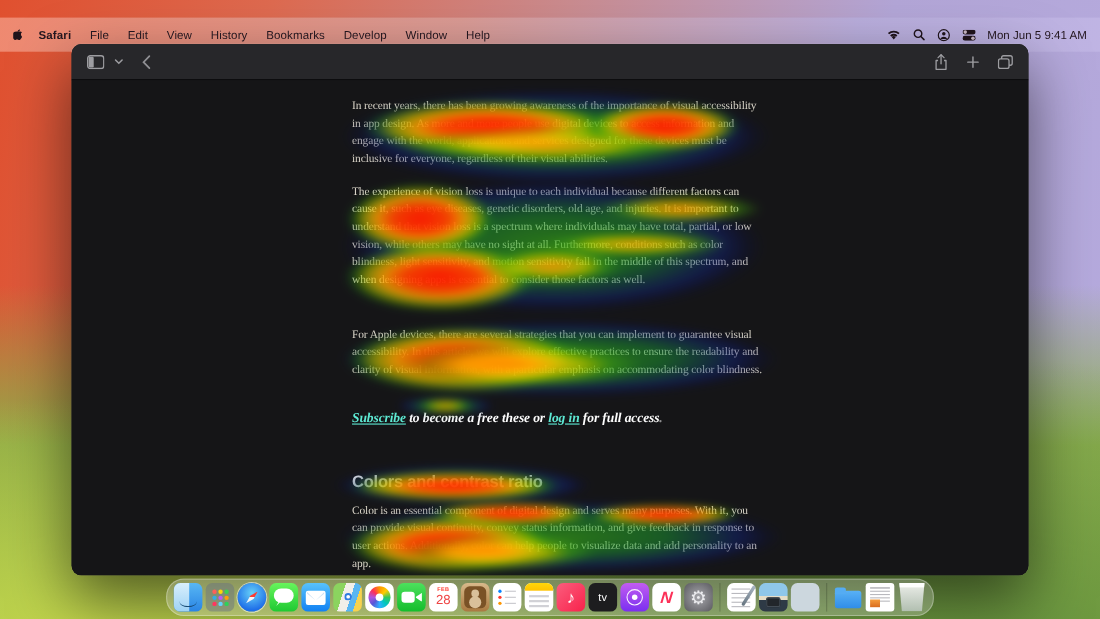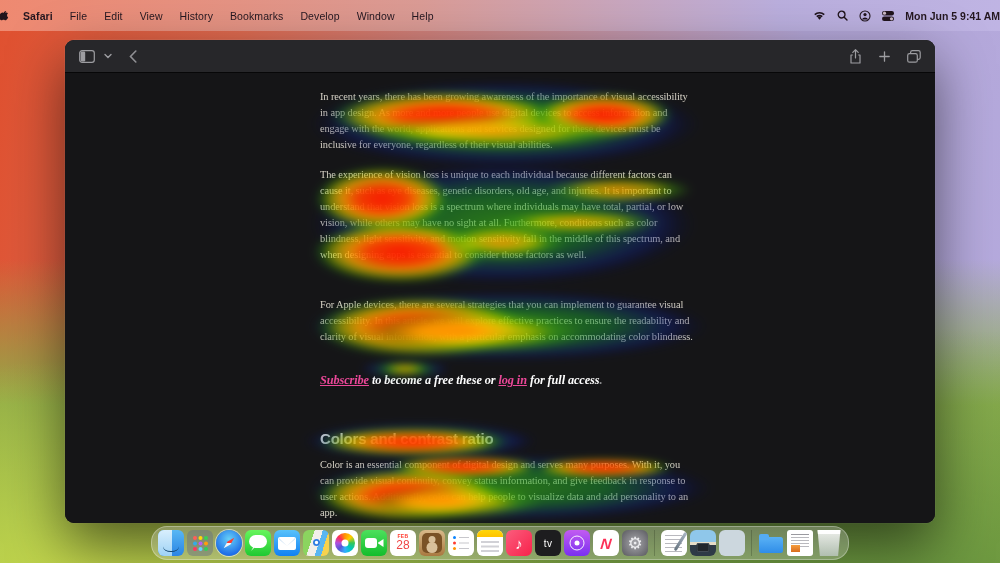--- a/index.html
+++ b/index.html
@@ -9,32 +9,32 @@
     position:relative; width:1000px; height:563px; overflow:hidden;
     background:
       radial-gradient(120% 90% at 8% 102%, rgba(198,216,76,.95) 0%, rgba(198,216,76,0) 42%),
       radial-gradient(130% 100% at 88% 106%, rgba(96,142,60,.9) 0%, rgba(96,142,60,0) 48%),
       linear-gradient(to bottom, rgba(0,0,0,0) 46%, rgba(140,176,72,.95) 72%, #8fb34a 100%),
       linear-gradient(103deg, #e0502f 0%, #dd6a50 22%, #c98b8f 46%, #b2a5d6 72%, #b6abdf 100%);
   }
 
   
   .menubar {
-    position:absolute; top:0; left:0; right:0; height:31px;
-    display:flex; align-items:center; padding:0 0;
+    position:absolute; top:16px; left:0; right:0; height:31px;
+    display:flex; align-items:center; padding:0 12px;
     background:linear-gradient(90deg, rgba(240,142,118,.92), rgba(219,158,152,.9) 42%, rgba(186,175,222,.92) 78%, rgba(192,181,228,.92));
     font-size:10.5px; color:#241720;
   }
   .menubar .left, .menubar .right { display:flex; align-items:center; }
   .menubar .right { margin-left:auto; gap:11px; }
   .apple-logo { width:11px; height:12px; margin-right:12px; display:inline-flex; }
   .menu-item { margin-right:17px; font-weight:500; letter-spacing:.1px; white-space:nowrap; }
   .menu-item.app-name { font-weight:700; }
   .status-icon { display:inline-flex; align-items:center; }
-  .menubar .clock { font-weight:700; white-space:nowrap; }
+  .menubar .clock { font-weight:400; white-space:nowrap; }
 
   
   .window {
     position:absolute; left:65px; top:40px; width:870px; height:483px;
     background:#18181a; border-radius:9px;
     box-shadow:0 22px 55px rgba(0,0,0,.55), 0 0 0 .5px rgba(255,255,255,.12);
     overflow:hidden;
   }
   .toolbar {
     height:33px; background:#27272a; border-bottom:1px solid #070708;
@@ -62,21 +62,21 @@
   
   .content { position:relative; width:100%; height:450px; background:#151517; overflow:hidden; }
   .article {
     position:absolute; left:255px; top:0; width:376px; z-index:1;
     font-family:"Liberation Serif",serif; color:#d9d4c8;
     font-size:10.4px; line-height:15.9px; letter-spacing:-.1px;
   }
   .article p { position:absolute; left:0; width:376px; }
   .p1 { top:16px; } .p2 { top:94px; } .p3 { top:224px; }
   .subscribe { position:absolute; top:300px; left:0; width:376px; font-size:12.3px; font-weight:700; font-style:italic; color:#fdfdfd; }
-  .subscribe a { color:#ec4899; text-decoration:underline; }
+  .subscribe a { color:#5eead4; text-decoration:underline; }
   .subscribe .dim { color:#8e8e90; }
   .h2 { position:absolute; top:358px; left:0; font-family:"Liberation Sans",sans-serif; font-size:15px; font-weight:700; color:#f2f2f2; letter-spacing:-.2px; }
   .p4 { top:384px; }
 
   
   .heatmap { position:absolute; inset:0; z-index:2; pointer-events:none; filter:blur(4px) saturate(1.15); }
   .blob { position:absolute; border-radius:50%; }
   .b-hot { background:radial-gradient(ellipse closest-side, rgba(255,30,0,.95) 0%, rgba(255,70,0,.9) 38%, rgba(255,170,0,.8) 60%, rgba(212,220,0,.55) 77%, rgba(45,145,40,.35) 90%, rgba(10,25,110,0) 100%); }
   .b-warm { background:radial-gradient(ellipse closest-side, rgba(255,150,0,.85) 0%, rgba(235,220,0,.62) 48%, rgba(80,170,30,.42) 74%, rgba(10,25,110,0) 100%); }
   .b-wash { background:radial-gradient(ellipse closest-side, rgba(70,180,40,.6) 0%, rgba(40,150,60,.52) 48%, rgba(18,35,130,.4) 80%, rgba(8,14,70,.22) 92%, rgba(8,14,70,0) 100%); }

